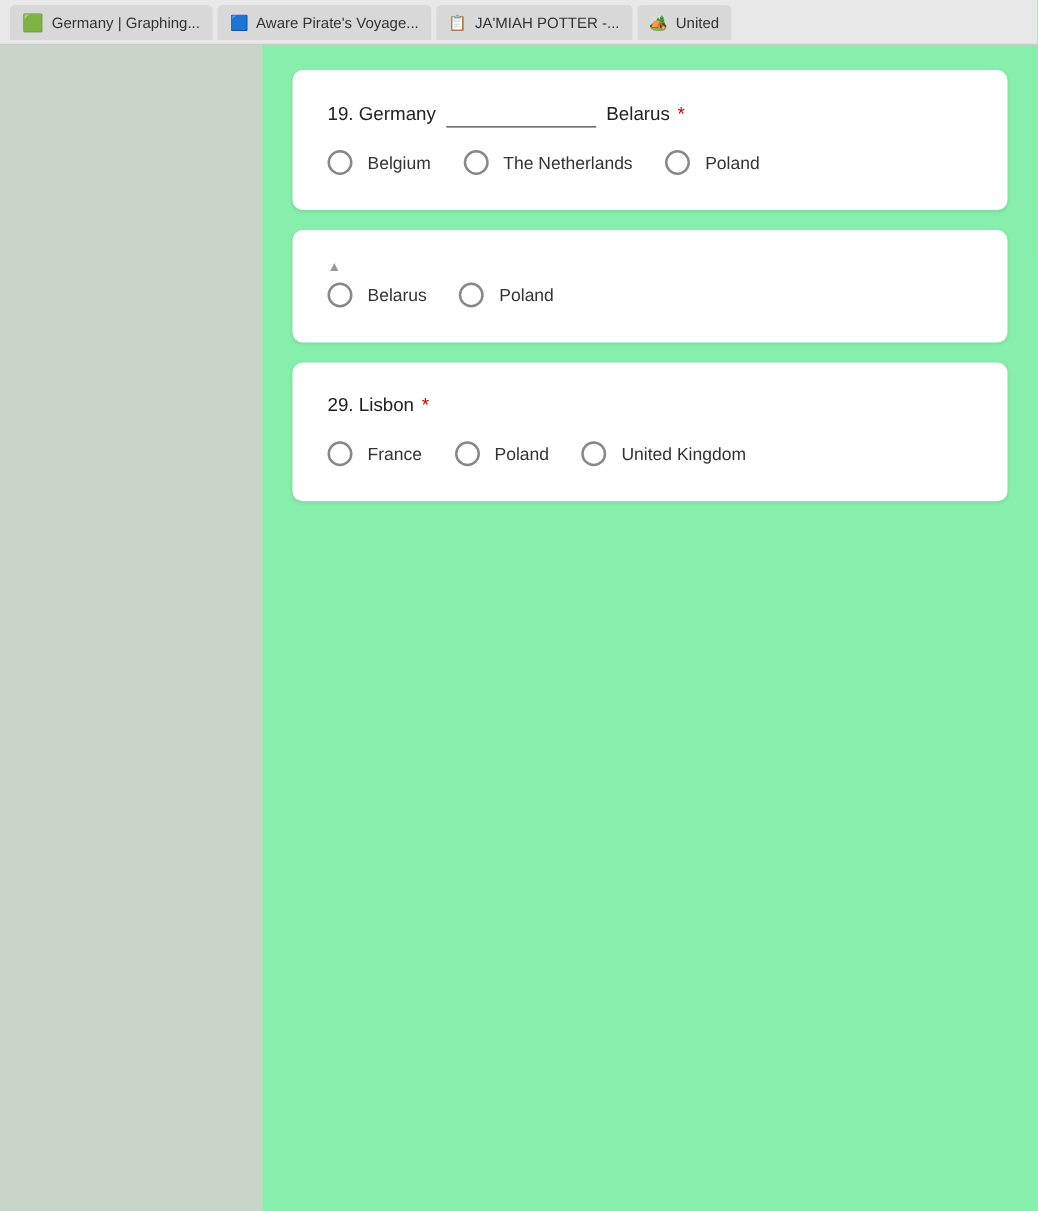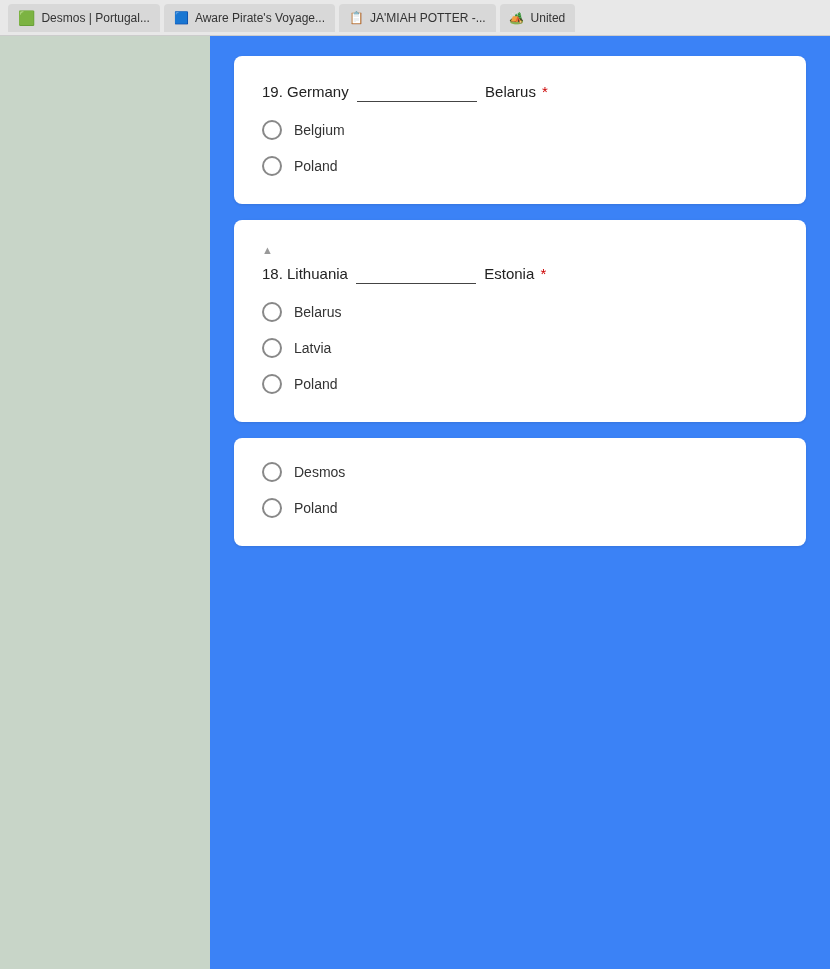--- a/index.html
+++ b/index.html
@@ -47,21 +47,21 @@
     }
 
     .sidebar {
       width: 210px;
       background: #c8d5c8;
       flex-shrink: 0;
     }
 
     .quiz-area {
       flex: 1;
-      background: #3b82f6;
+      background: #86efac;
       padding: 20px 24px;
       display: flex;
       flex-direction: column;
       gap: 16px;
       overflow-y: auto;
     }
 
     
     .question-card {
       background: #fff;
@@ -85,22 +85,22 @@
     .underline-blank {
       display: inline-block;
       width: 120px;
       border-bottom: 1px solid #444;
       margin: 0 4px;
       vertical-align: bottom;
     }
 
     .options-list {
       display: flex;
-      flex-direction: column;
-      gap: 16px;
+      flex-direction: row;
+      gap: 26px;
     }
 
     .option-item {
       display: flex;
       align-items: center;
       gap: 12px;
       cursor: pointer;
     }
 
     .radio-circle {
@@ -124,21 +124,21 @@
       color: #999;
       margin-bottom: 6px;
     }
   </style>
 </head>
 <body>
 
 <div class="tab-bar">
   <div class="tab-item">
     <span style="color:#2a8a2a;font-size:14px;">🟩</span>
-    <span>Desmos | Portugal...</span>
+    <span>Germany | Graphing...</span>
   </div>
   <div class="tab-item">
     <span style="font-size:12px;">🟦</span>
     <span>Aware Pirate's Voyage...</span>
   </div>
   <div class="tab-item">
     <span style="font-size:12px;">📋</span>
     <span>JA'MIAH POTTER -...</span>
   </div>
   <div class="tab-item">
@@ -161,57 +161,59 @@
         <span>Belarus</span>
         <span class="required-star">*</span>
       </div>
       <div class="options-list">
         <div class="option-item">
           <span class="radio-circle"></span>
           <span class="option-label">Belgium</span>
         </div>
         <div class="option-item">
           <span class="radio-circle"></span>
+          <span class="option-label">The Netherlands</span>
+        </div>
+        <div class="option-item">
+          <span class="radio-circle"></span>
           <span class="option-label">Poland</span>
         </div>
       </div>
     </div>
 
     <div class="question-card">
       <div class="card-marker">▲</div>
+      <div class="options-list">
+        <div class="option-item">
+          <span class="radio-circle"></span>
+          <span class="option-label">Belarus</span>
+        </div>
+        <div class="option-item">
+          <span class="radio-circle"></span>
+          <span class="option-label">Poland</span>
+        </div>
+      </div>
+    </div>
+
+    <div class="question-card">
       <div class="question-title">
-        <span>18. </span>
-        <span>Lithuania</span>
-        <span class="underline-blank">&nbsp;</span>
-        <span>Estonia</span>
+        <span>29. </span>
+        <span>Lisbon</span>
         <span class="required-star">*</span>
       </div>
       <div class="options-list">
         <div class="option-item">
           <span class="radio-circle"></span>
-          <span class="option-label">Belarus</span>
-        </div>
-        <div class="option-item">
-          <span class="radio-circle"></span>
-          <span class="option-label">Latvia</span>
+          <span class="option-label">France</span>
         </div>
         <div class="option-item">
           <span class="radio-circle"></span>
           <span class="option-label">Poland</span>
         </div>
+        <div class="option-item">
+          <span class="radio-circle"></span>
+          <span class="option-label">United Kingdom</span>
+        </div>
       </div>
     </div>
 
-    <div class="question-card">
-      <div class="options-list">
-        <div class="option-item">
-          <span class="radio-circle"></span>
-          <span class="option-label">Desmos</span>
-        </div>
-        <div class="option-item">
-          <span class="radio-circle"></span>
-          <span class="option-label">Poland</span>
-        </div>
-      </div>
-    </div>
-
   </div>
 </div>
 
 </body></html>

